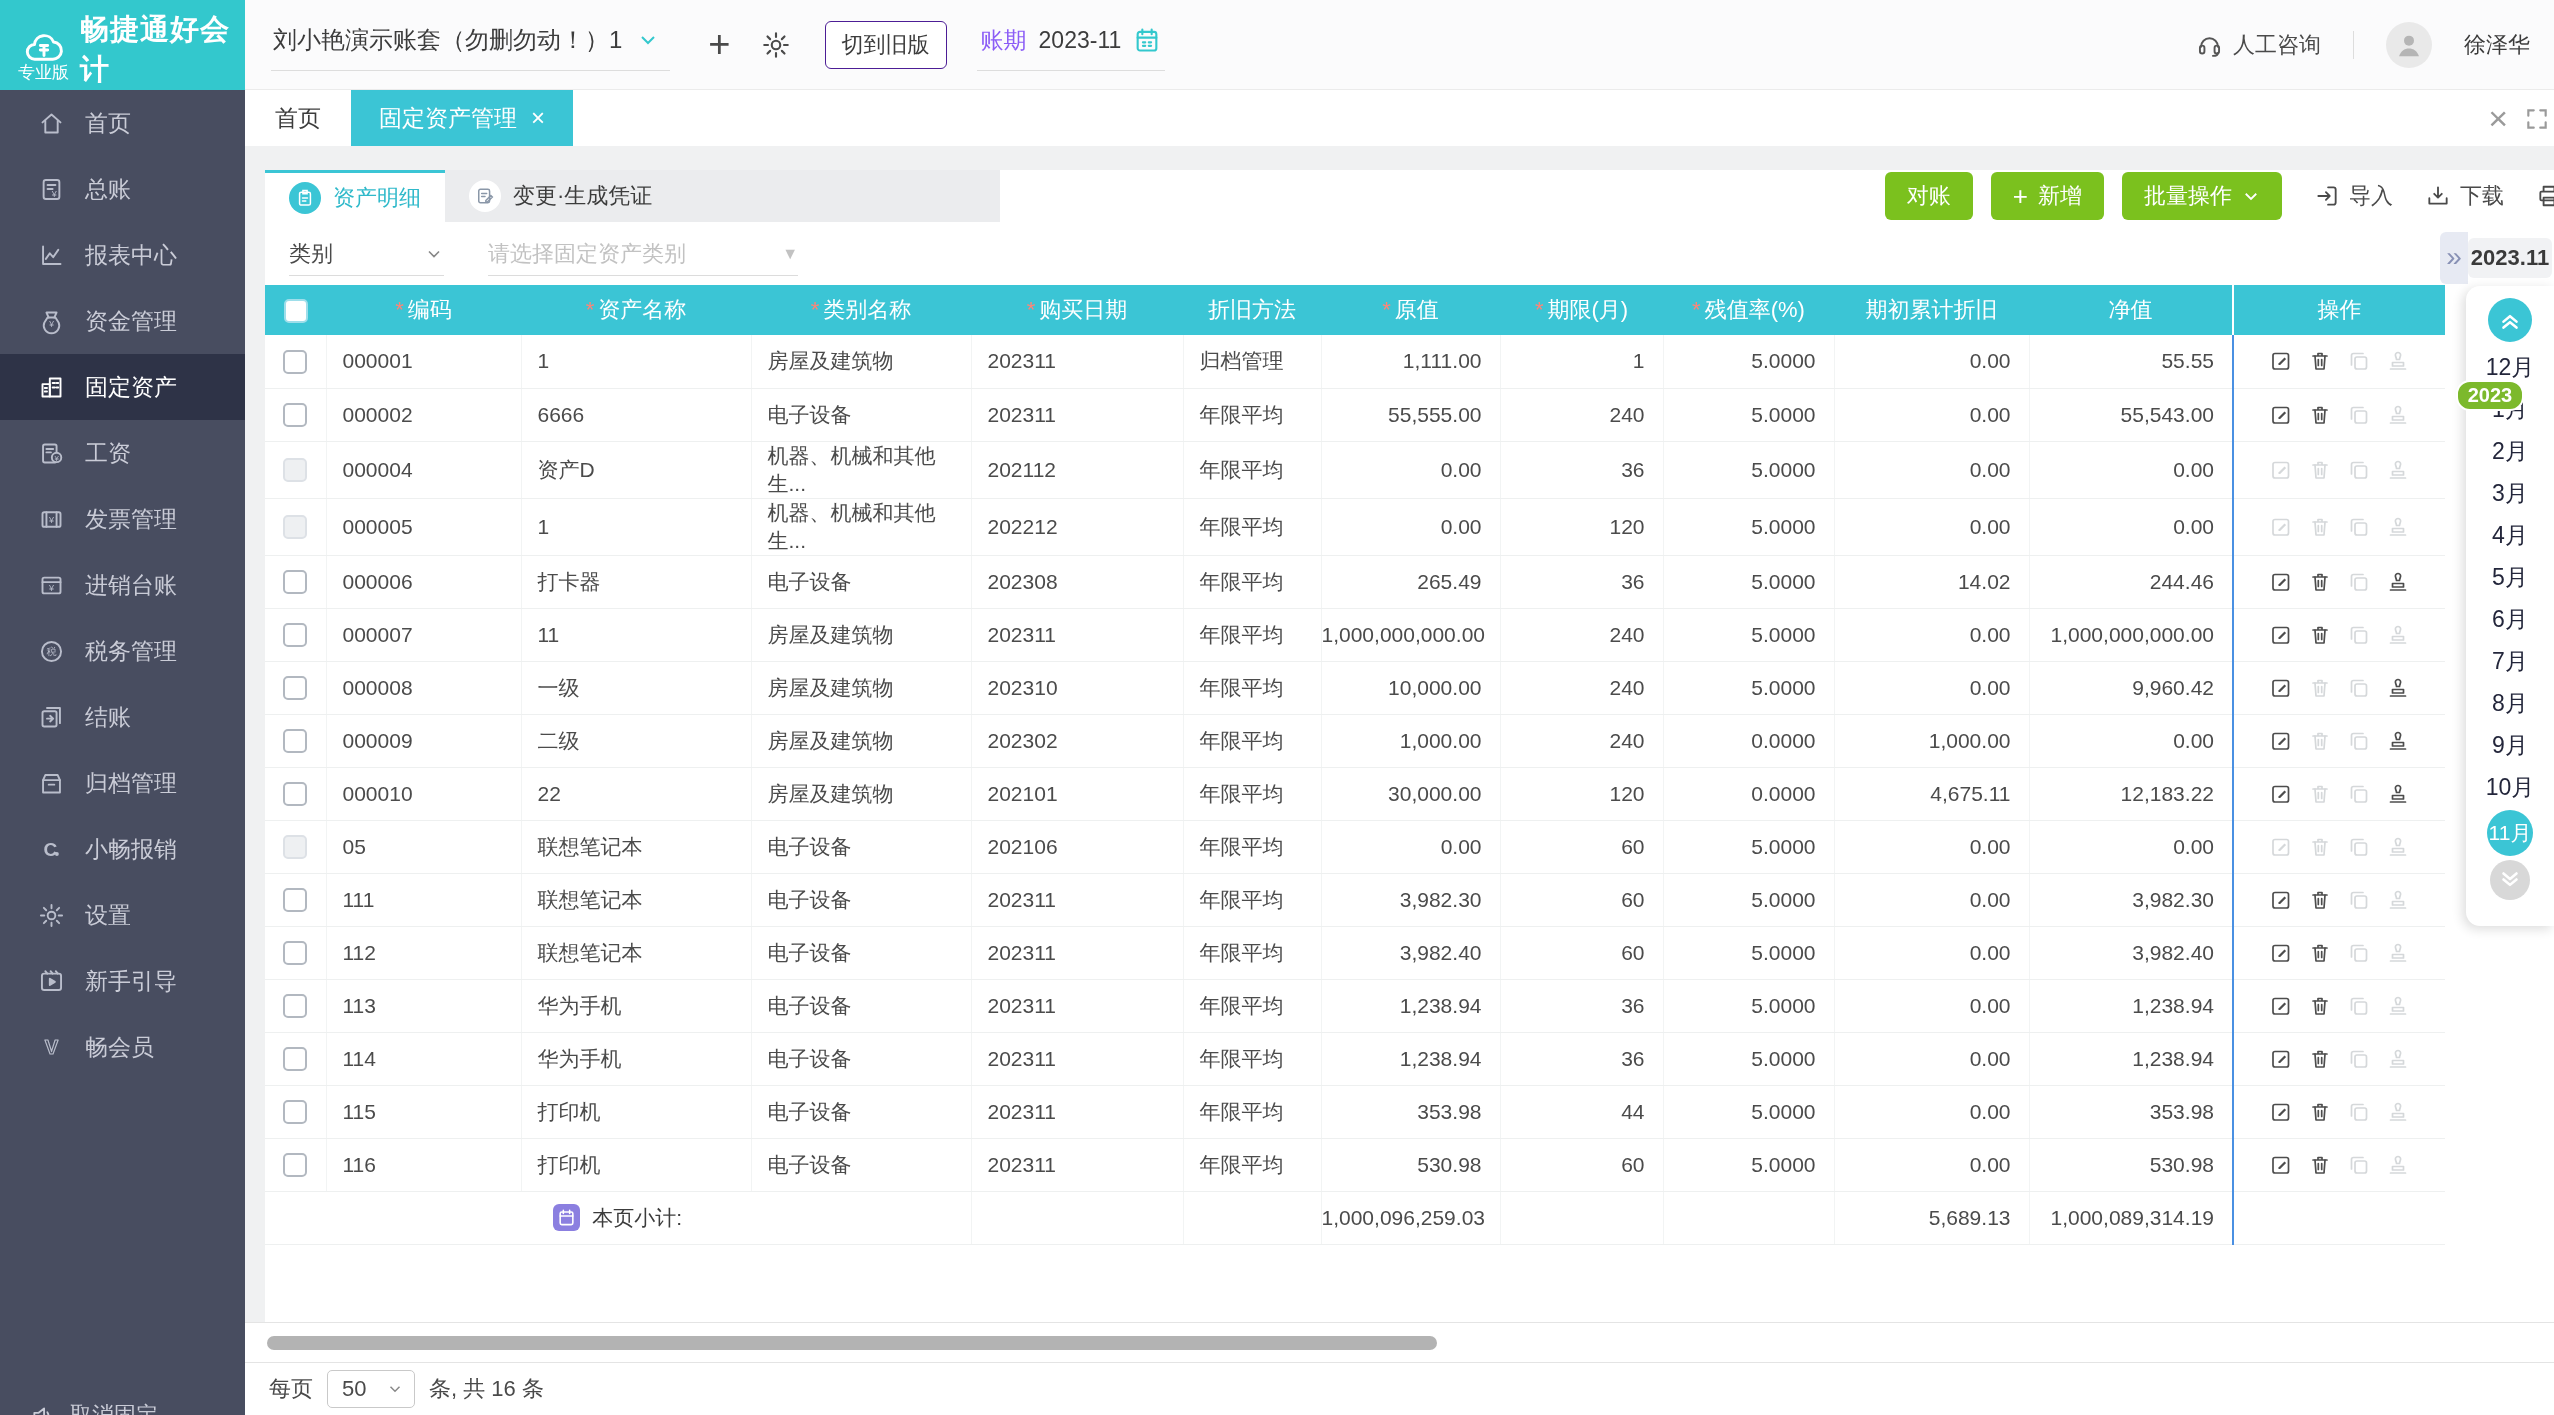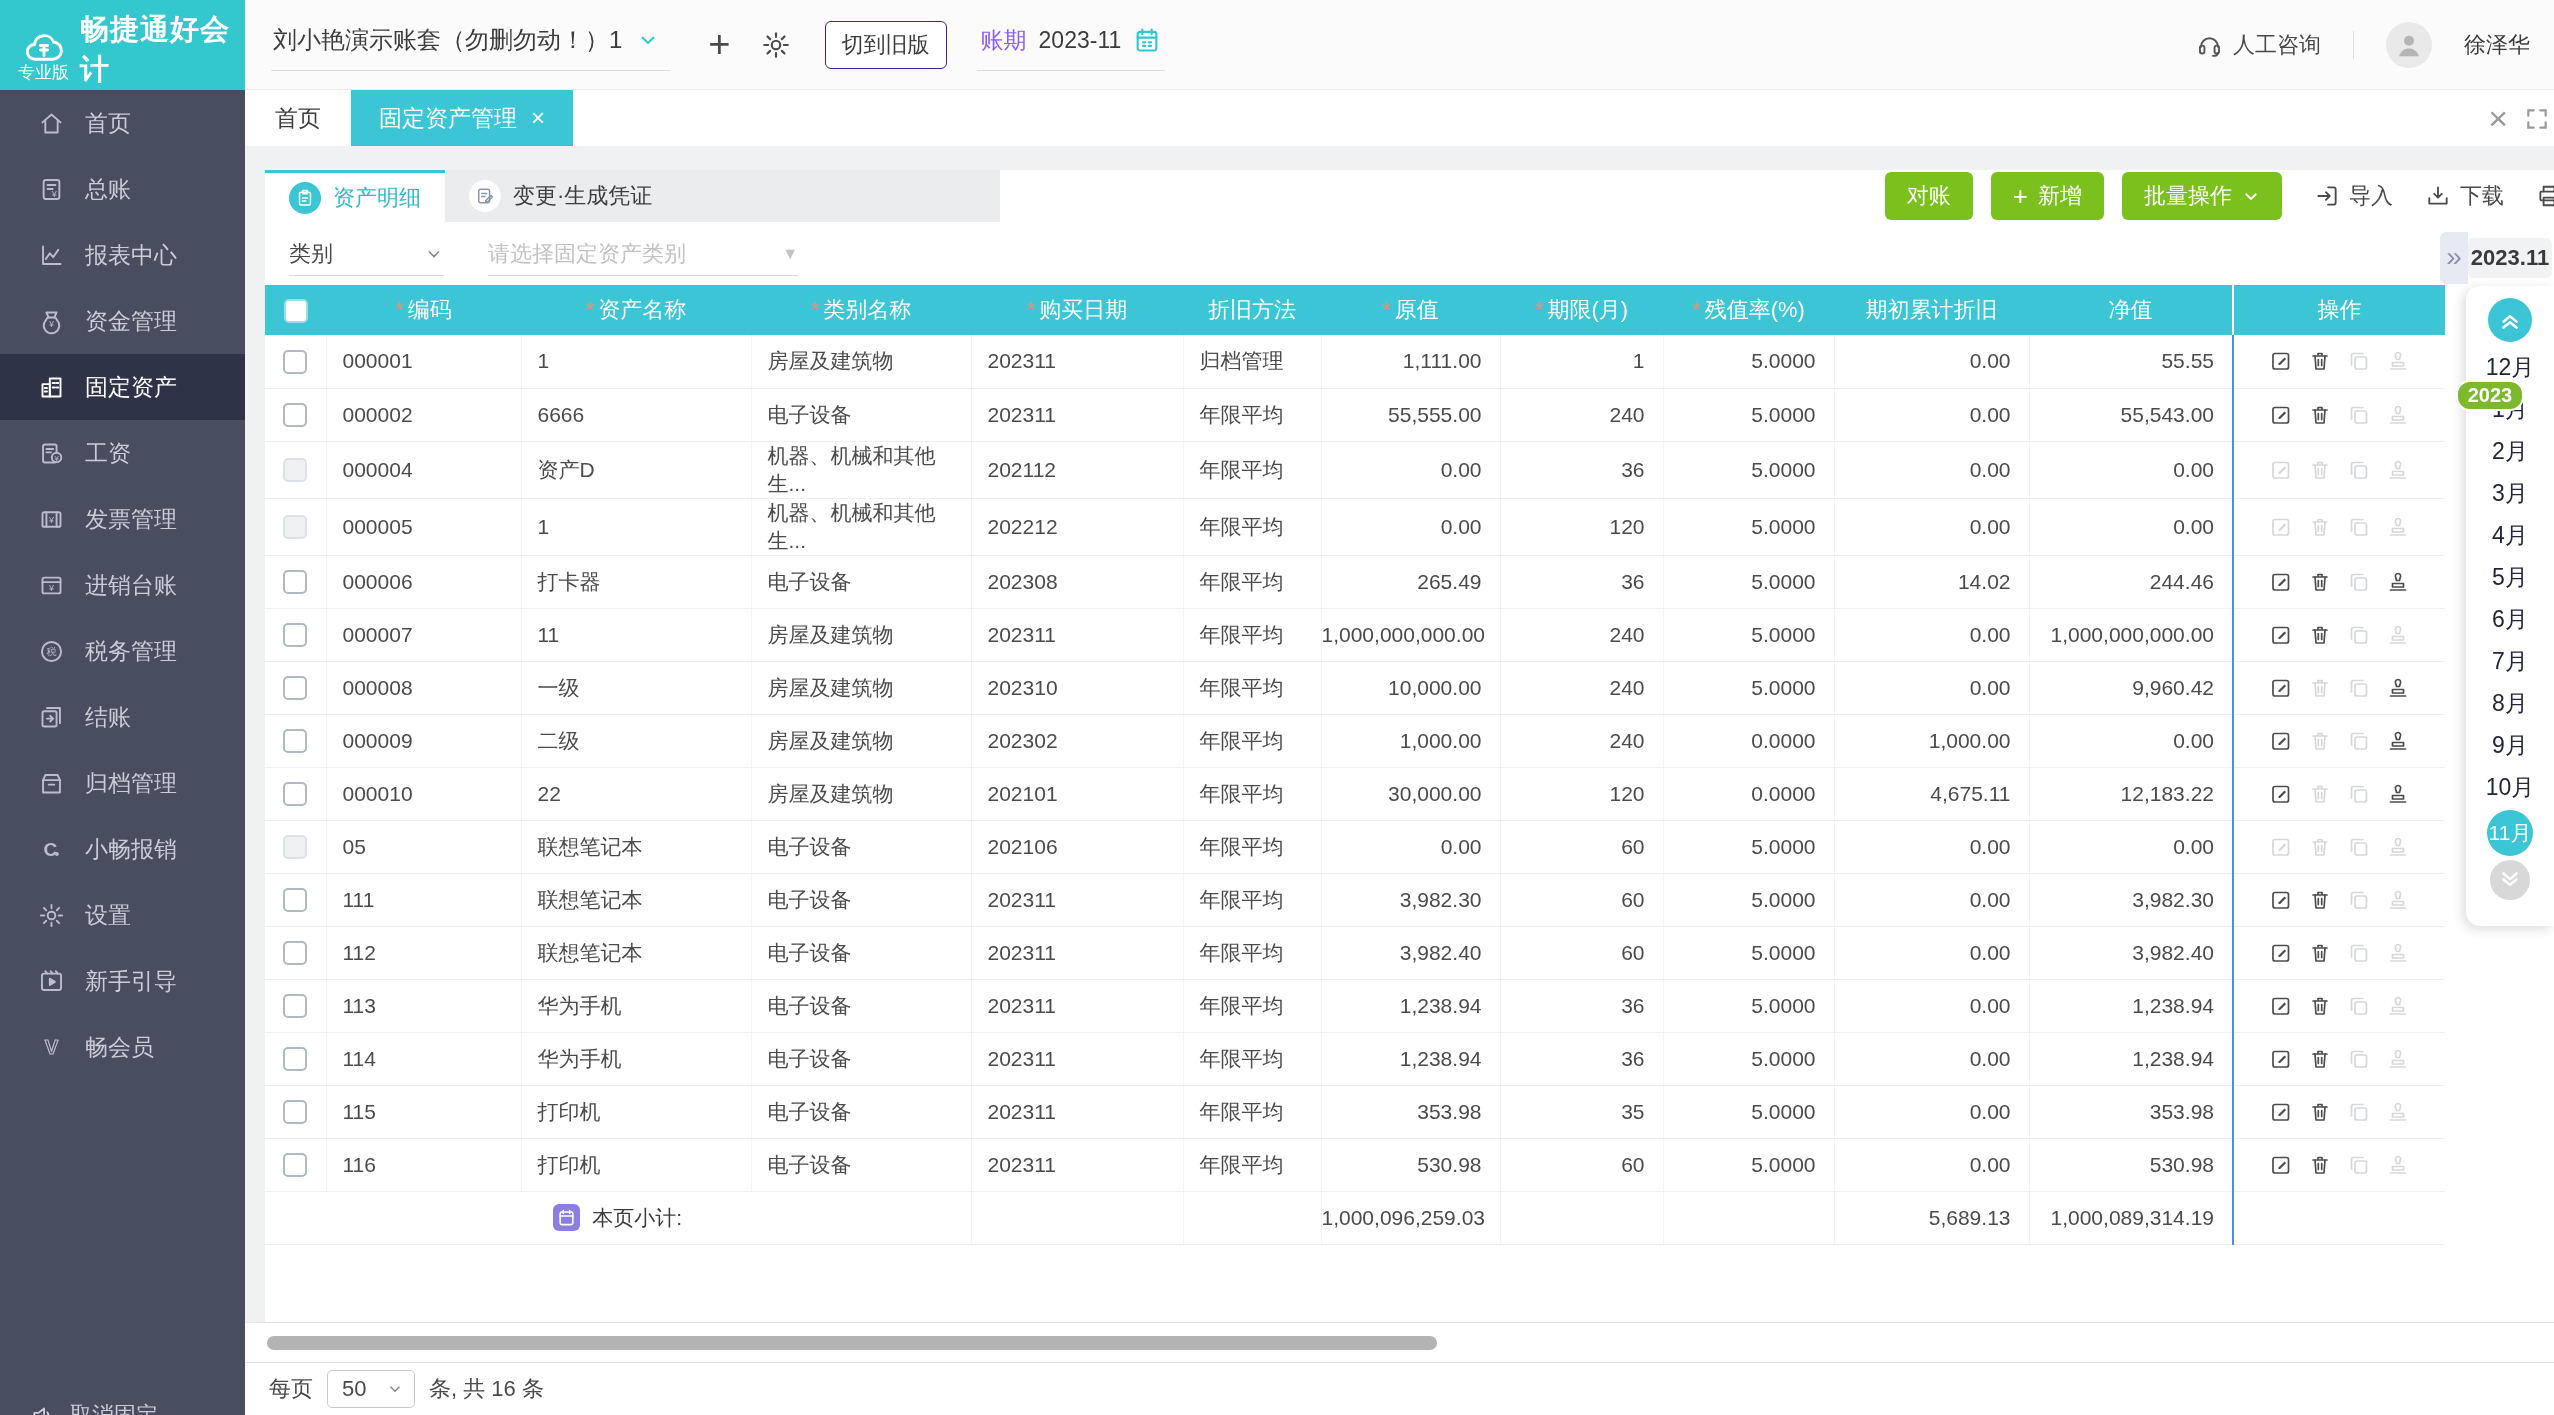--- a/index.html
+++ b/index.html
@@ -972,21 +972,21 @@
             </td>
           </tr>
           <tr class="">
             <td class="ac"><span class="cb"></span></td>
             <td class="al">115</td>
             <td class="al">打印机</td>
             <td class="al">电子设备</td>
             <td class="al">202311</td>
             <td class="al">年限平均</td>
             <td class="ar">353.98</td>
-            <td class="ar">35</td>
+            <td class="ar">44</td>
             <td class="ar">5.0000</td>
             <td class="ar">0.00</td>
             <td class="ar">353.98</td>
             <td class="ops">
               <span class="ops-wrap">
                 <span class="opicn on"><svg viewBox="0 0 24 24" fill="none" stroke="currentColor" stroke-width="1.7" stroke-linecap="round" stroke-linejoin="round">
                     <rect x="4" y="4.5" width="15.5" height="15.5" rx="2"></rect>
                     <path d="M9.5 14.5l6-6 1.6 1.6-6 6H9.5z" fill="currentColor" stroke="none"></path>
                   </svg></span>
                 <span class="opicn on"><svg viewBox="0 0 24 24" fill="none" stroke="currentColor" stroke-width="1.7" stroke-linecap="round" stroke-linejoin="round">

